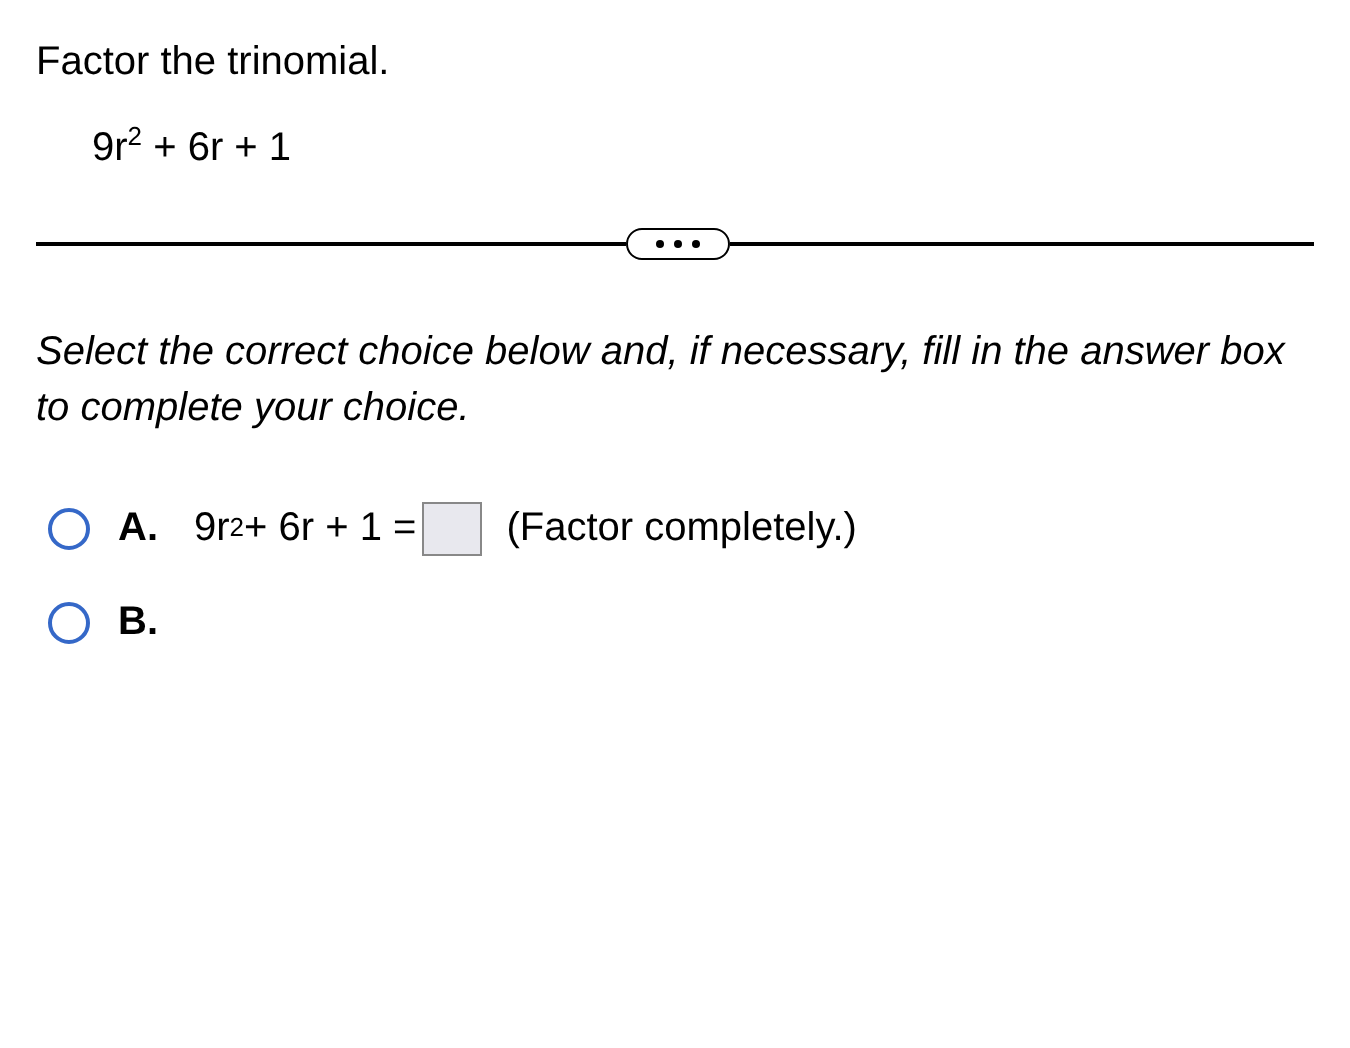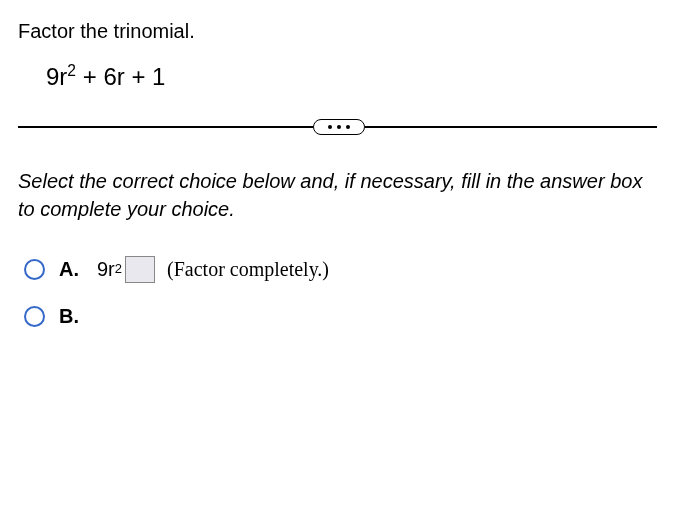--- a/index.html
+++ b/index.html
@@ -15,21 +15,21 @@
       width: 675px;
       height: 524px;
       padding: 20px 18px;
     }
     .instruction {
       margin-bottom: 20px;
     }
     .expression {
       margin-left: 28px;
       margin-bottom: 28px;
-      font-size: 24px;
+      font-size: 20px;
     }
     .divider-row {
       display: flex;
       align-items: center;
       margin-bottom: 32px;
     }
     .divider-line {
       height: 1.6px;
       background: #000;
     }
@@ -94,21 +94,20 @@
       height: 27px;
       border: 1px solid #888;
       background: #e8e8ee;
       font-size: 18px;
       text-align: center;
       margin: 0 6px 0 3px;
       cursor: text;
     }
     .hint {
       margin-left: 6px;
-      font-family: Liberation Serif, serif;
     }
     sup {
       font-size: 0.65em;
       vertical-align: super;
       line-height: 0;
     }
   </style>
 </head>
 <body>
 
@@ -131,20 +130,21 @@
 <div class="prompt">Select the correct choice below and, if necessary, fill in the answer box to complete your choice.</div>
 
 <div class="choices">
 
   <div class="choice-row">
     <div class="radio"></div>
     <div class="choice-label">A.</div>
     <div class="choice-content">
       <span>9r</span>
         <sup>2</sup>
+        <span> + 6r + 1 =</span>
       <input class="answer-input" type="text" style="">
       <span class="hint">(Factor completely.)</span>
     </div>
   </div>
 
   <div class="choice-row">
     <div class="radio"></div>
     <div class="choice-label">B.</div>
   </div>
 

